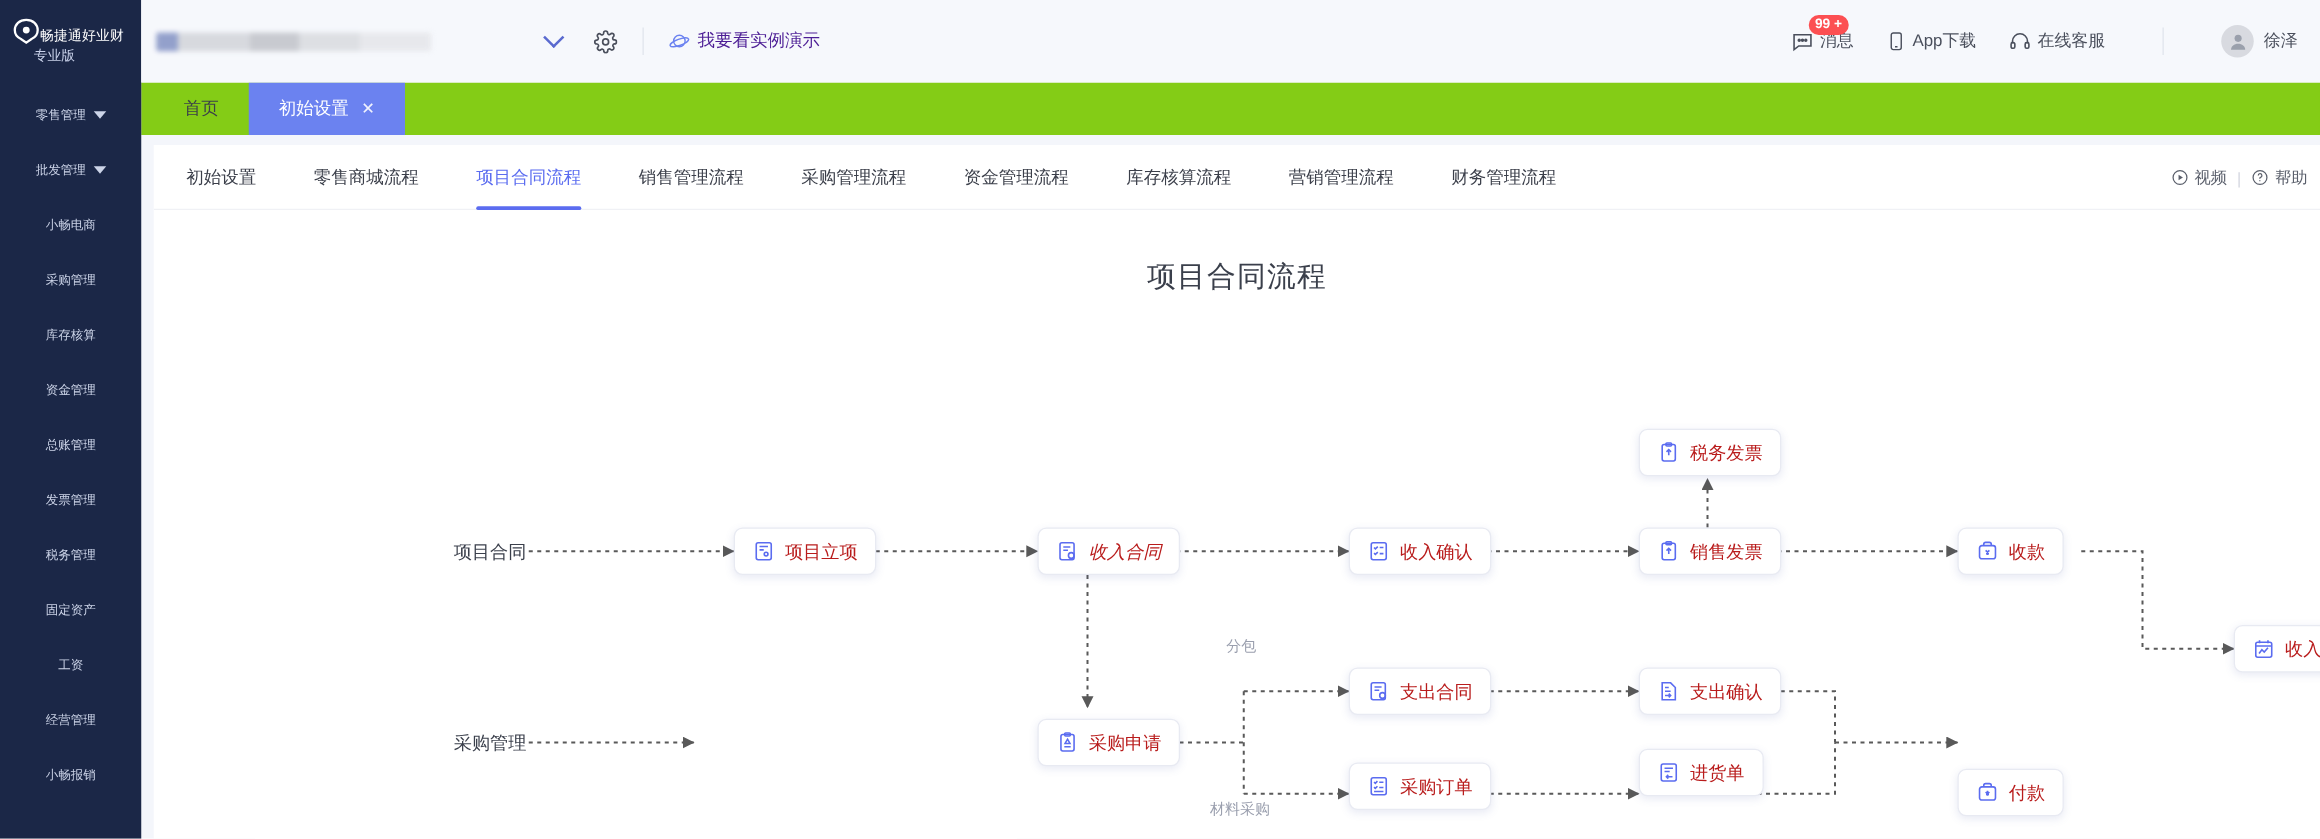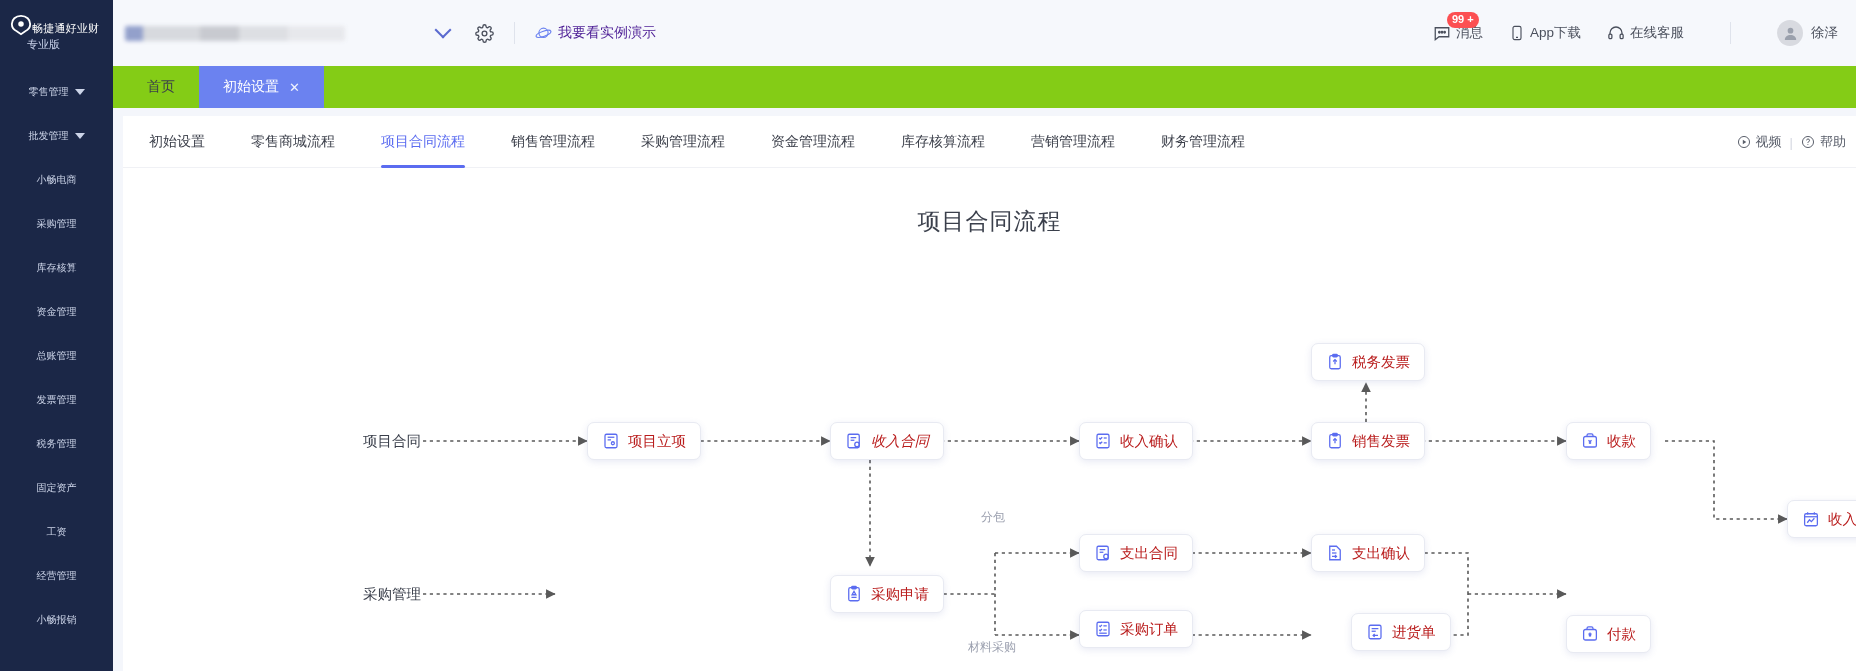--- a/index.html
+++ b/index.html
@@ -476,21 +476,21 @@
             <rect x="4" y="3" width="16" height="18" rx="2"></rect>
             <path d="M7 7.5l1.3 1.3L10.6 6.5"></path>
             <line x1="12.5" y1="7.8" x2="17" y2="7.8"></line>
             <path d="M7 13l1.3 1.3L10.6 12"></path>
             <line x1="12.5" y1="13.3" x2="17" y2="13.3"></line>
             <line x1="7" y1="17.6" x2="17" y2="17.6"></line>
           </svg>
           <span>采购订单</span>
         </div>
 
-        <div class="node" style="left:1188px; top:366px;margin-left:40px;">
+        <div class="node" style="left:1188px; top:352px;">
           <svg class="nicon" viewBox="0 0 24 24" fill="none" stroke="#5b6cf0" stroke-width="1.7">
             <rect x="4" y="3" width="16" height="18" rx="2"></rect>
             <line x1="7.5" y1="7.5" x2="16.5" y2="7.5"></line>
             <line x1="7.5" y1="11" x2="13" y2="11"></line>
             <path d="M16 16.5H9.5M11.5 14.5l-2 2 2 2"></path>
           </svg>
           <span>进货单</span>
         </div>
 
         <div class="node" style="left:1443px; top:328px;margin-top:40px;">

